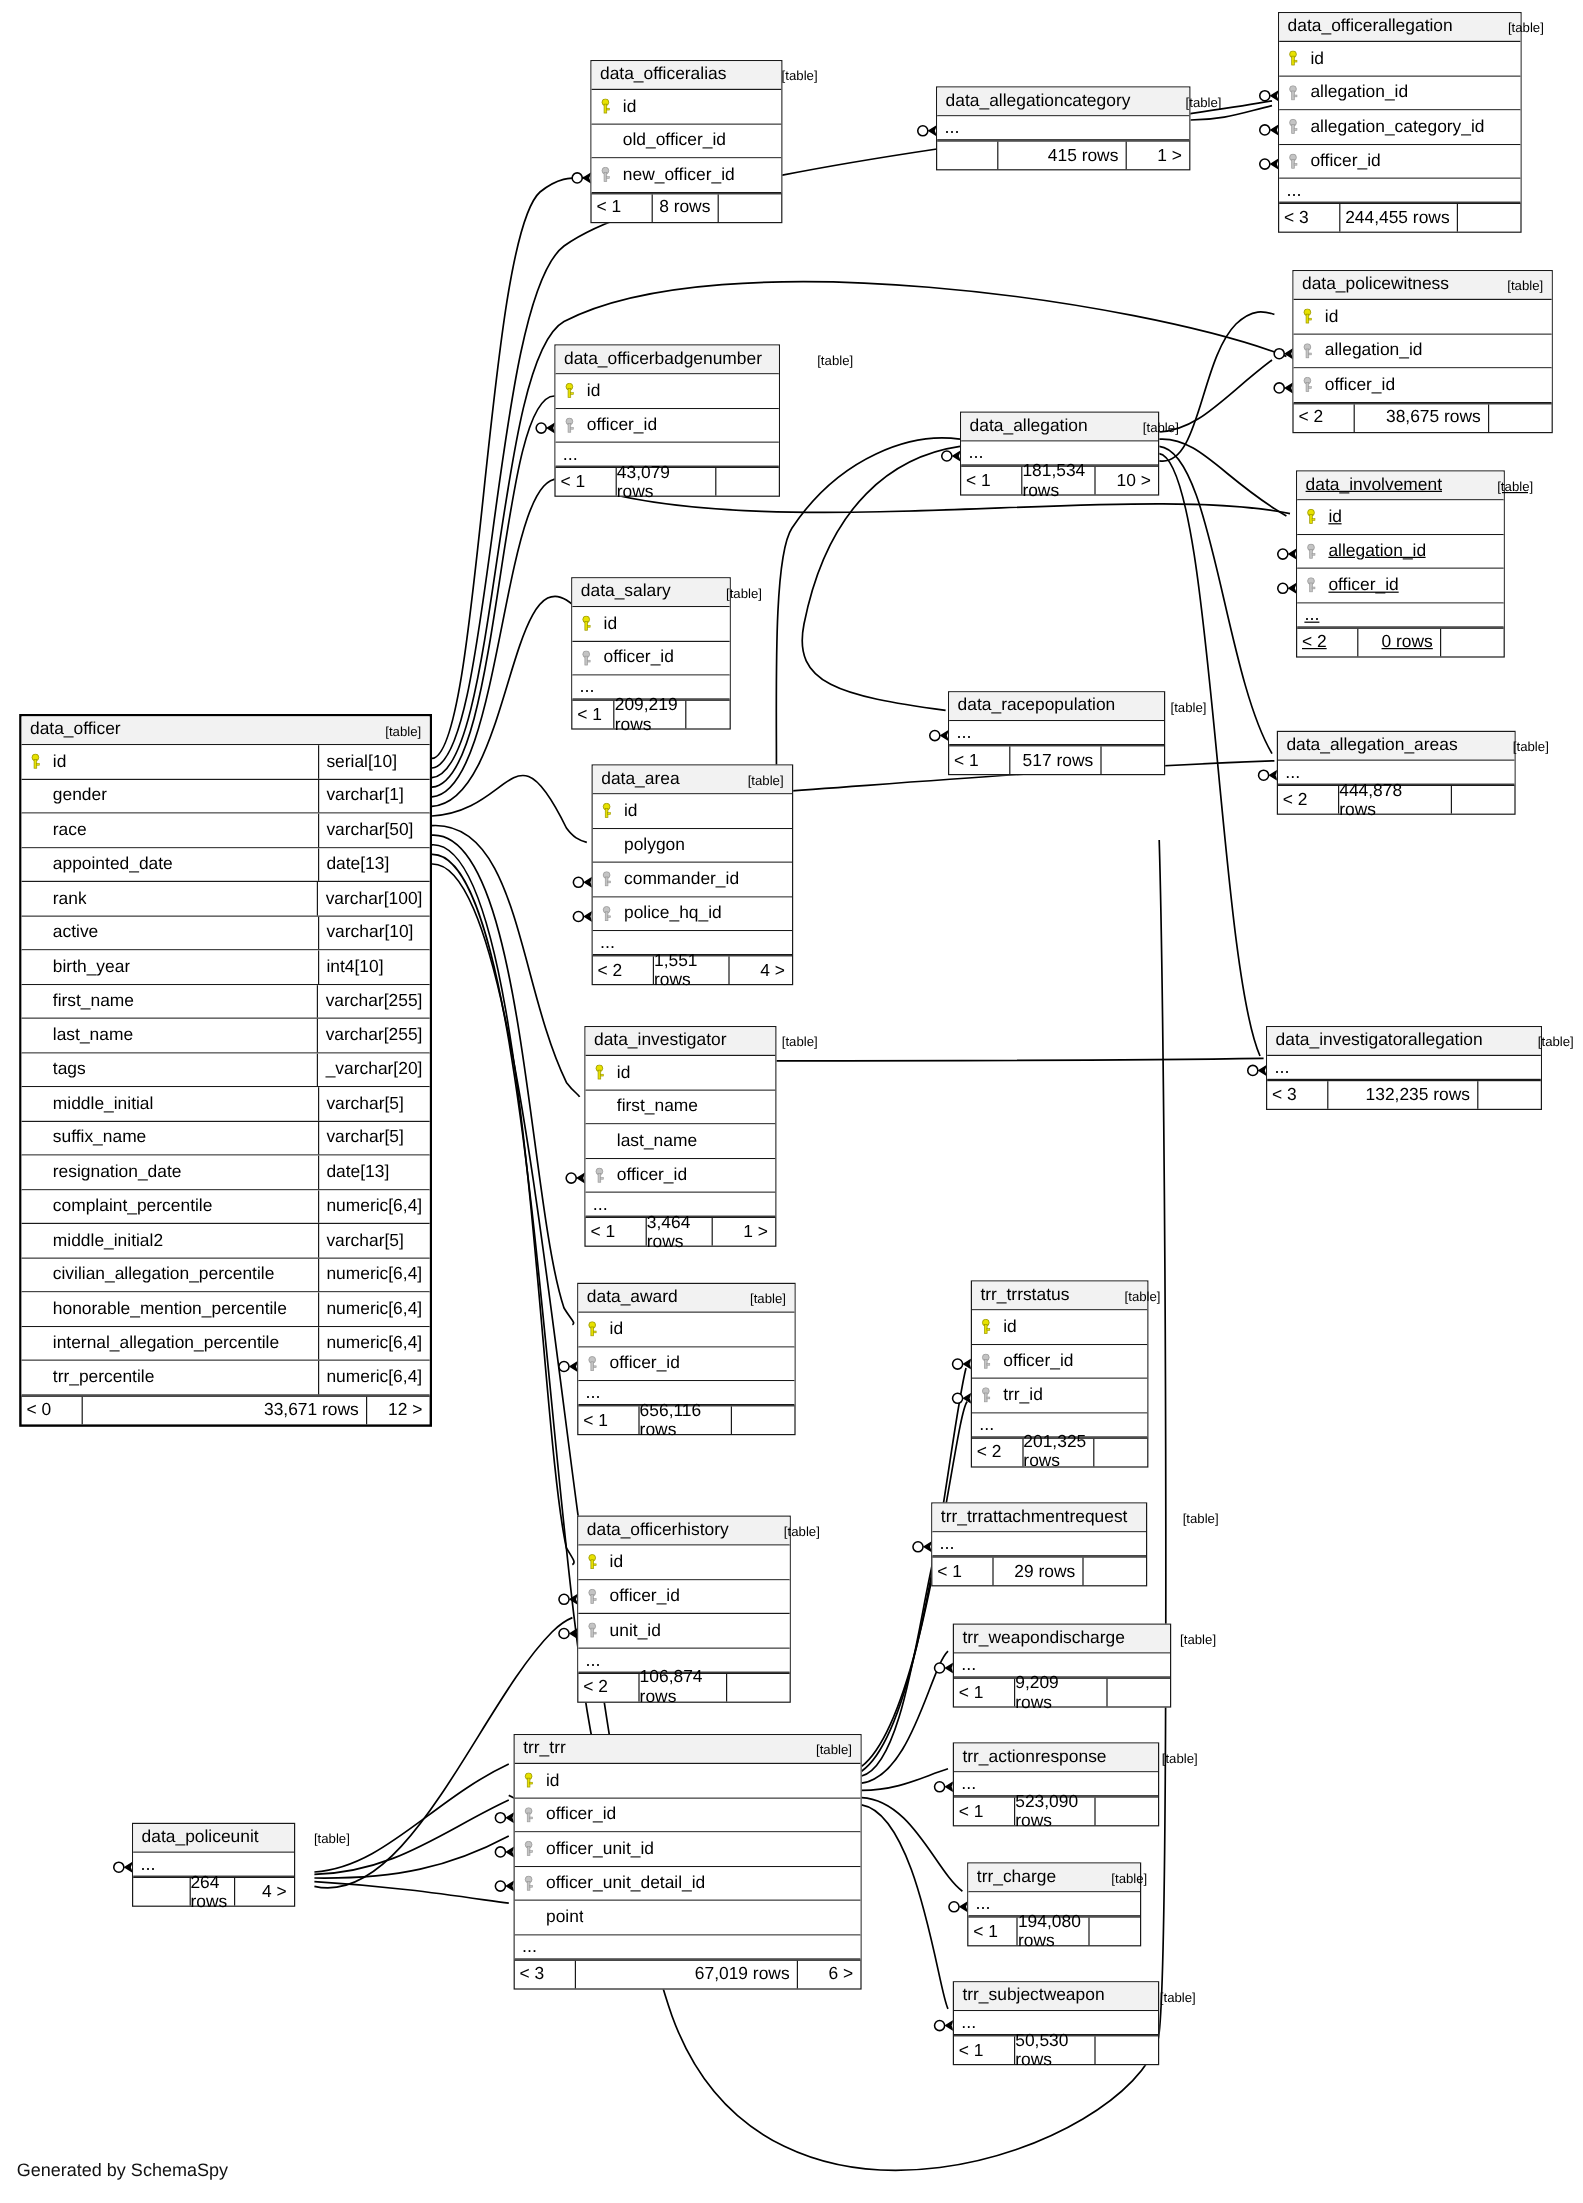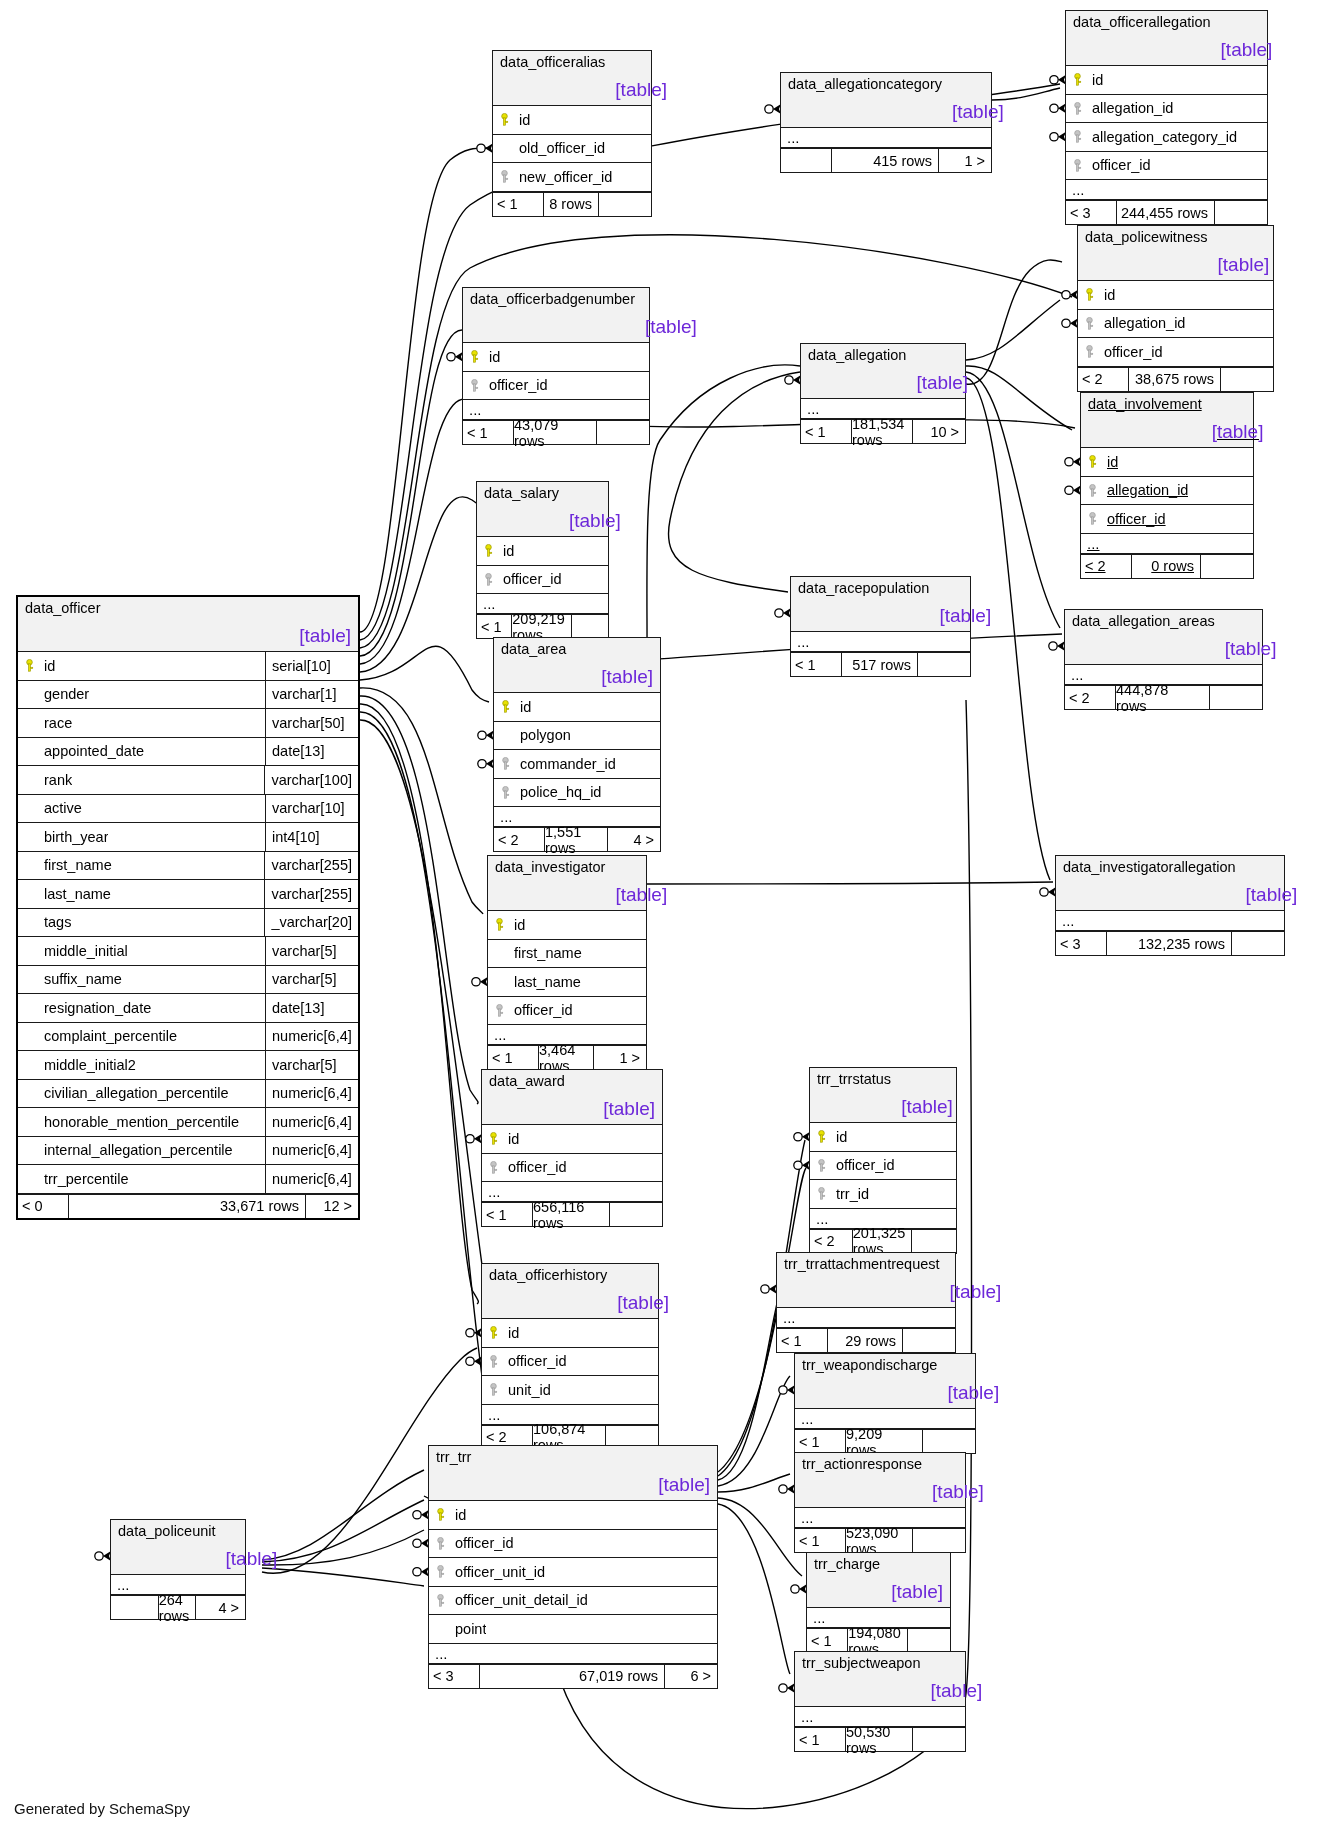--- a/index.html
+++ b/index.html
@@ -1,25 +1,25 @@
 <!DOCTYPE html>
 <html><head>
 <meta charset="utf-8">
 <style>
   html,body{margin:0;padding:0;background:#ffffff;}
   body{font-family:"Liberation Sans","DejaVu Sans",sans-serif;}
   #canvas{position:relative;width:1319px;height:1836px;background:#fff;overflow:hidden;}
   #edges{position:absolute;left:0;top:0;width:1319px;height:1836px;pointer-events:none;}
   .tbl{position:absolute;border:1px solid #1a1a1a;background:#ffffff;box-sizing:border-box;}
   .tbl.thick{border:2px solid #000;}
-  .hdr{display:flex;justify-content:space-between;align-items:flex-start;
+  .hdr{display:flex;justify-content:space-between;align-items:flex-end;
        background:#f2f2f2;border-bottom:1px solid #1a1a1a;
-       font-size:14.5px;color:#000;padding:3px 7px 4px 7px;box-sizing:border-box;white-space:nowrap;}
+       font-size:14.5px;color:#000;padding:3px 7px 4px 7px;box-sizing:border-box;white-space:nowrap;gap:36px;}
   .hdr .tname{font-weight:400;}
-  .hdr .ttag{font-size:19px;color:#6d28d9;padding-left:10px;margin-top:25px;}
+  .hdr .ttag{font-size:11px;color:#000000;padding-left:10px;}
   .row{display:flex;align-items:center;border-bottom:1px solid #1a1a1a;
        font-size:14.5px;color:#000;box-sizing:border-box;height:28.5px;background:#fff;}
   .row:last-child{border-bottom:none;}
   .row .kcell{width:22px;min-width:22px;display:flex;align-items:center;justify-content:center;}
   .row .nm{padding-left:4px;white-space:nowrap;overflow:hidden;text-align:center;}
   .row .ty{margin-left:auto;border-left:1px solid #1a1a1a;height:100%;display:flex;
            align-items:center;padding:0 6px;white-space:nowrap;font-size:14.5px;min-width:80px;}
   .row.dots{font-size:15px;color:#000;padding-left:6px;height:20px;}
   .foot{display:flex;border-top:1px solid #1a1a1a;font-size:14.5px;height:24px;box-sizing:border-box;}
   .foot>div{display:flex;align-items:center;height:100%;}
@@ -354,21 +354,21 @@
         </span>
         <span class="nm">officer_id</span>
       </div>
       <div class="row dots">...</div>
       <div class="foot">
         <div class="l" style="width: 46px;">&lt; 3</div>
         <div class="c">244,455 rows</div>
         <div class="r" style="width: 46px;"></div>
       </div>
     </div>
-    <div class="tbl" style="left: 1077px; top: 225px; width: 197px;">
+    <div class="tbl" style="left: 1077px; top: 225px; width: 217px;">
       <div class="hdr">
         <span class="tname">data_policewitness</span>
         <span class="ttag">[table]</span>
       </div>
       <div class="row">
         <span class="kcell">
           <svg width="11" height="13" viewBox="0 0 11 13">
             <circle cx="5.5" cy="3.2" r="2.8" fill="#e8e200" stroke="#9a9700" stroke-width="0.7"></circle>
             <rect x="4.4" y="4.8" width="2.2" height="7.4" fill="#e8e200" stroke="#9a9700" stroke-width="0.6"></rect>
             <rect x="6.4" y="8.2" width="2.4" height="1.5" fill="#e8e200" stroke="#9a9700" stroke-width="0.5"></rect>

